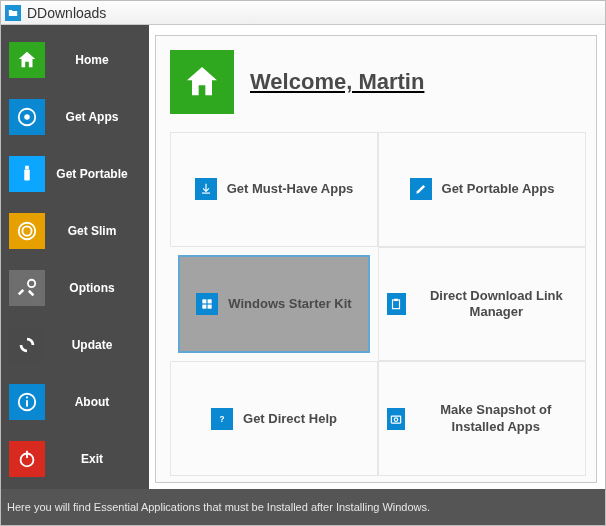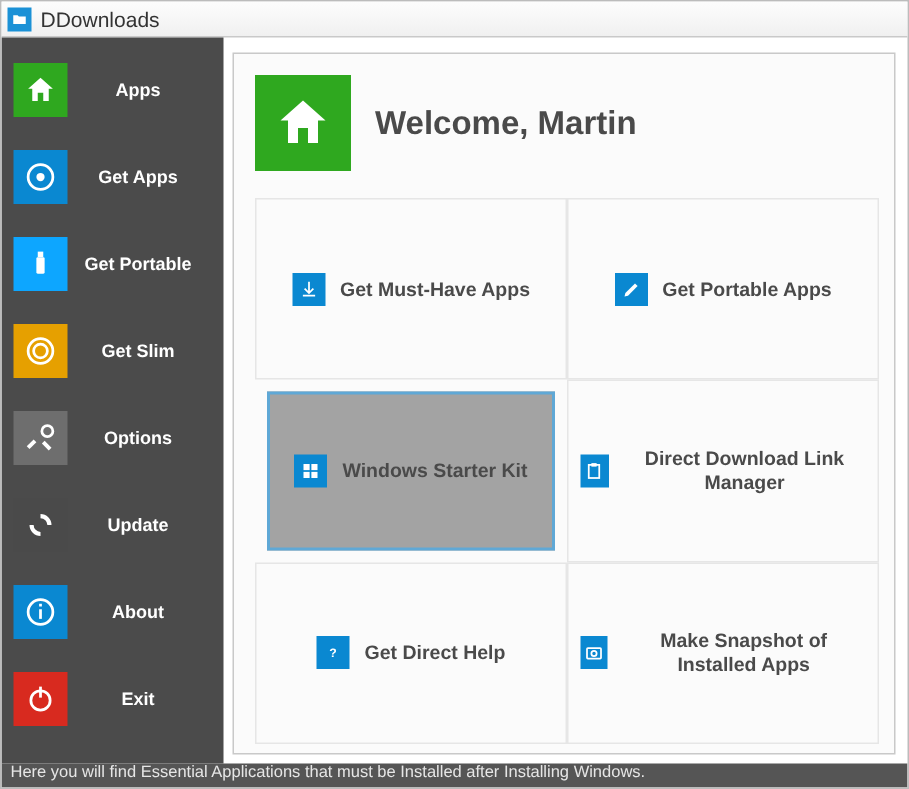--- a/index.html
+++ b/index.html
@@ -77,20 +77,21 @@
     border: 1px solid #c9c9c9;
     margin: 10px 8px 6px 6px;
     display: flex;
     flex-direction: column;
     padding: 14px 10px 6px 14px;
   }
   .welcome {
     display: flex;
     align-items: center;
     margin-bottom: 18px;
+    text-decoration: underline;
   }
   .welcome .w-icon {
     width: 64px; height: 64px;
     background: #2fa81f;
     display: flex; align-items: center; justify-content: center;
     margin-right: 16px;
   }
   .welcome .w-icon svg { width: 40px; height: 40px; fill: #fff; }
   .welcome h1 {
     font-size: 22px;
@@ -125,26 +126,26 @@
     font-weight: 700;
     color: #4a4a4a;
     line-height: 1.25;
   }
   .tile.selected {
     background: #a3a3a3;
     border: 2px solid #5fa8d6;
     margin: 8px;
   }
   .status {
-    height: 16px;
+    height: 36px;
     background: #555;
     color: #e6e6e6;
     font-size: 11px;
     display: flex;
-    align-items: flex-start;
+    align-items: center;
     padding: 0 6px;
   }
 </style>
 </head>
 <body>
 
 <svg width="0" height="0" style="position:absolute">
   <defs>
     <g id="i-home">
         <path d="M12 3 L21 11 L18 11 L18 20 L14 20 L14 14 L10 14 L10 20 L6 20 L6 11 L3 11 Z"></path>
@@ -220,21 +221,21 @@
 </div>
 
 <div class="body">
   <div class="sidebar">
     <div class="side-item">
       <span class="side-icon bg-green">
           <svg viewBox="0 0 24 24">
             <use href="#i-home"></use>
           </svg>
         </span>
-      <span class="side-label">Apps</span>
+      <span class="side-label">Home</span>
     </div>
     <div class="side-item">
       <span class="side-icon bg-blue">
           <svg viewBox="0 0 24 24">
             <use href="#i-disc"></use>
           </svg>
         </span>
       <span class="side-label">Get Apps</span>
     </div>
     <div class="side-item">

